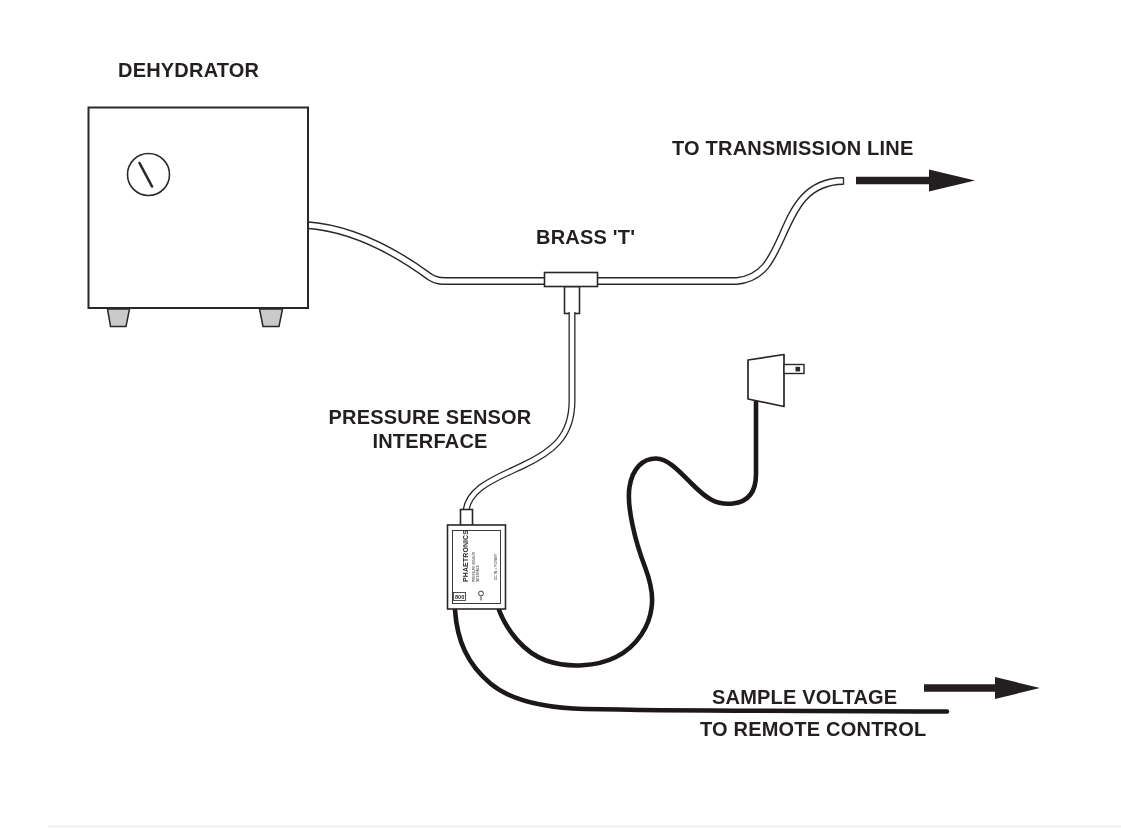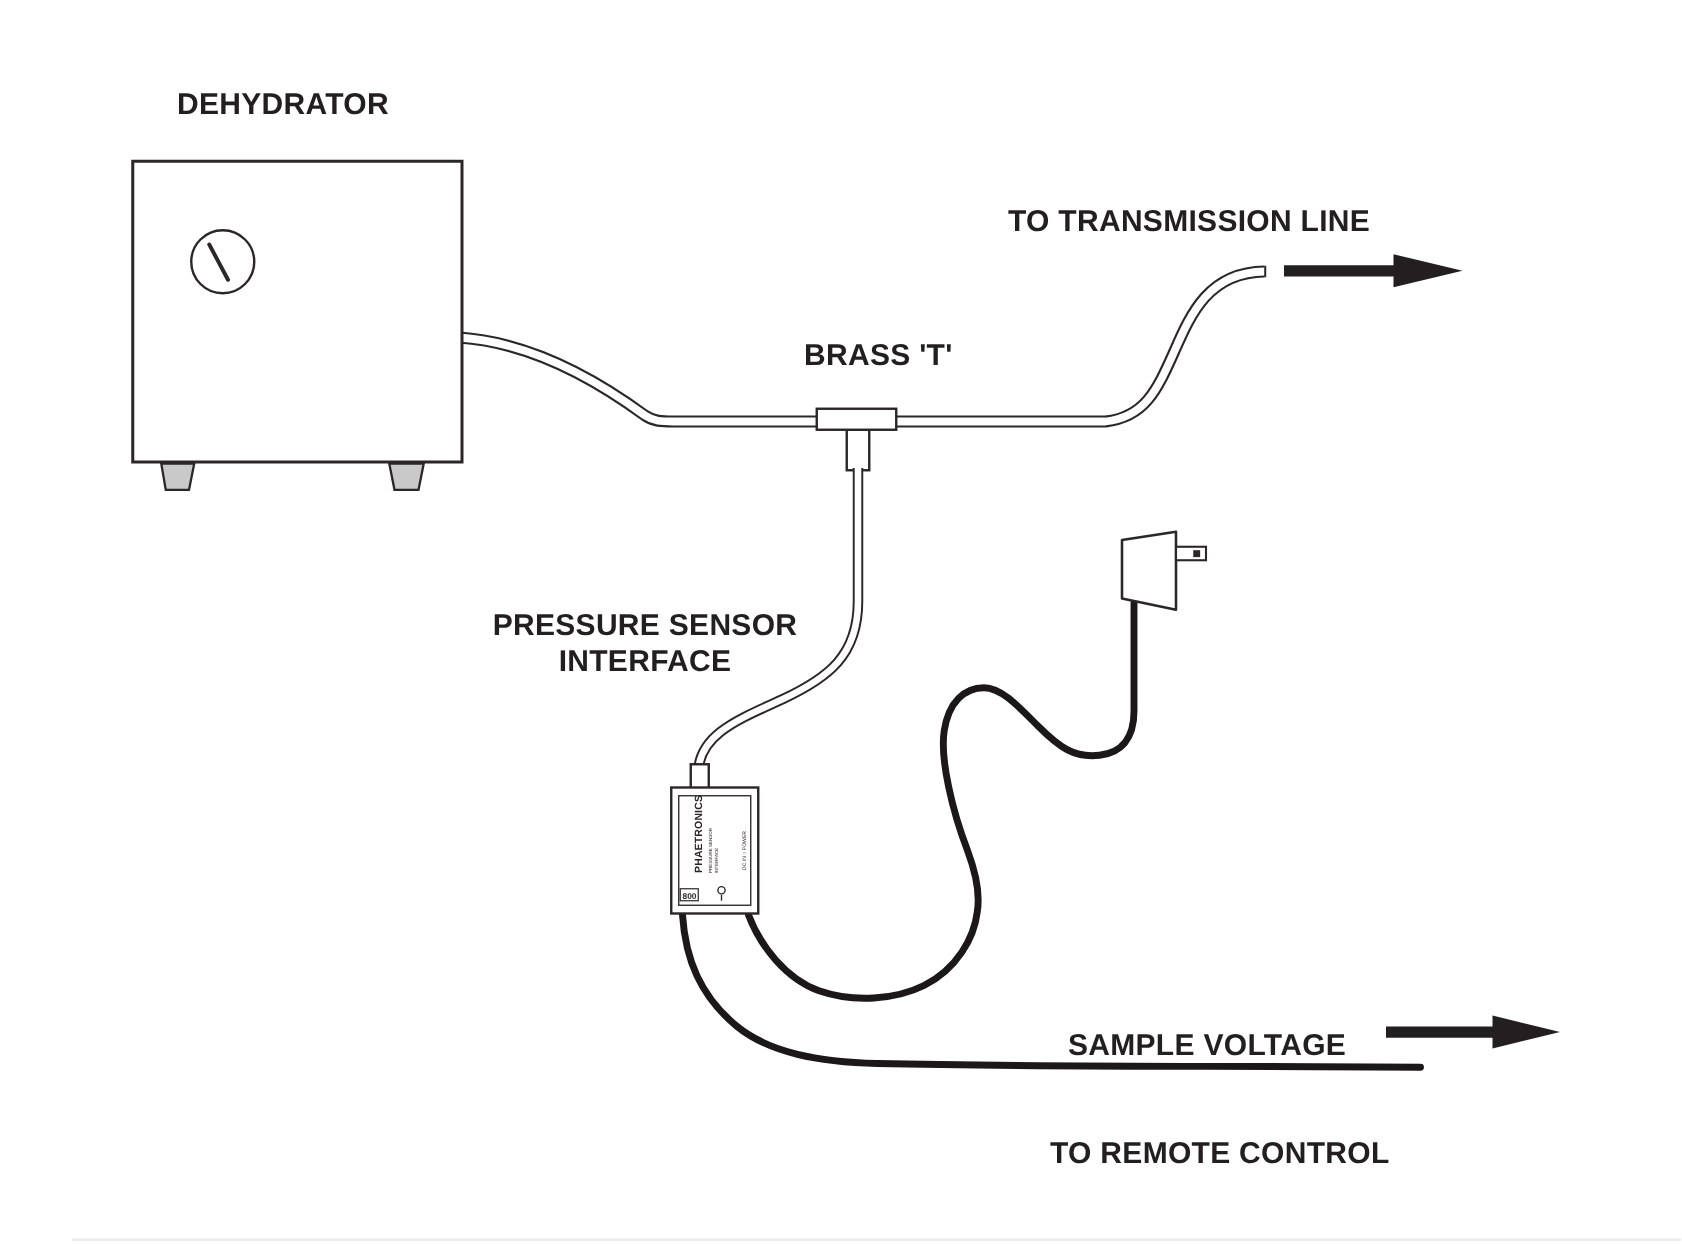--- a/index.html
+++ b/index.html
@@ -125,15 +125,15 @@
 
   <div class="lbl" style="left:536px; top:214px;margin-top:12px;">BRASS 'T'</div>
 
   <div class="lbl centered" style="left:323px; top:406px; width:214px;">
     <div>PRESSURE SENSOR</div>
     <div>INTERFACE</div>
   </div>
 
   <div class="lbl" style="left:712px; top:686px;">SAMPLE VOLTAGE</div>
 
-  <div class="lbl" style="left:700px; top:718px;margin-top:40px;">TO REMOTE CONTROL</div>
+  <div class="lbl" style="left:700px; top:718px;">TO REMOTE CONTROL</div>
 
 </div>
 
 </body></html>

